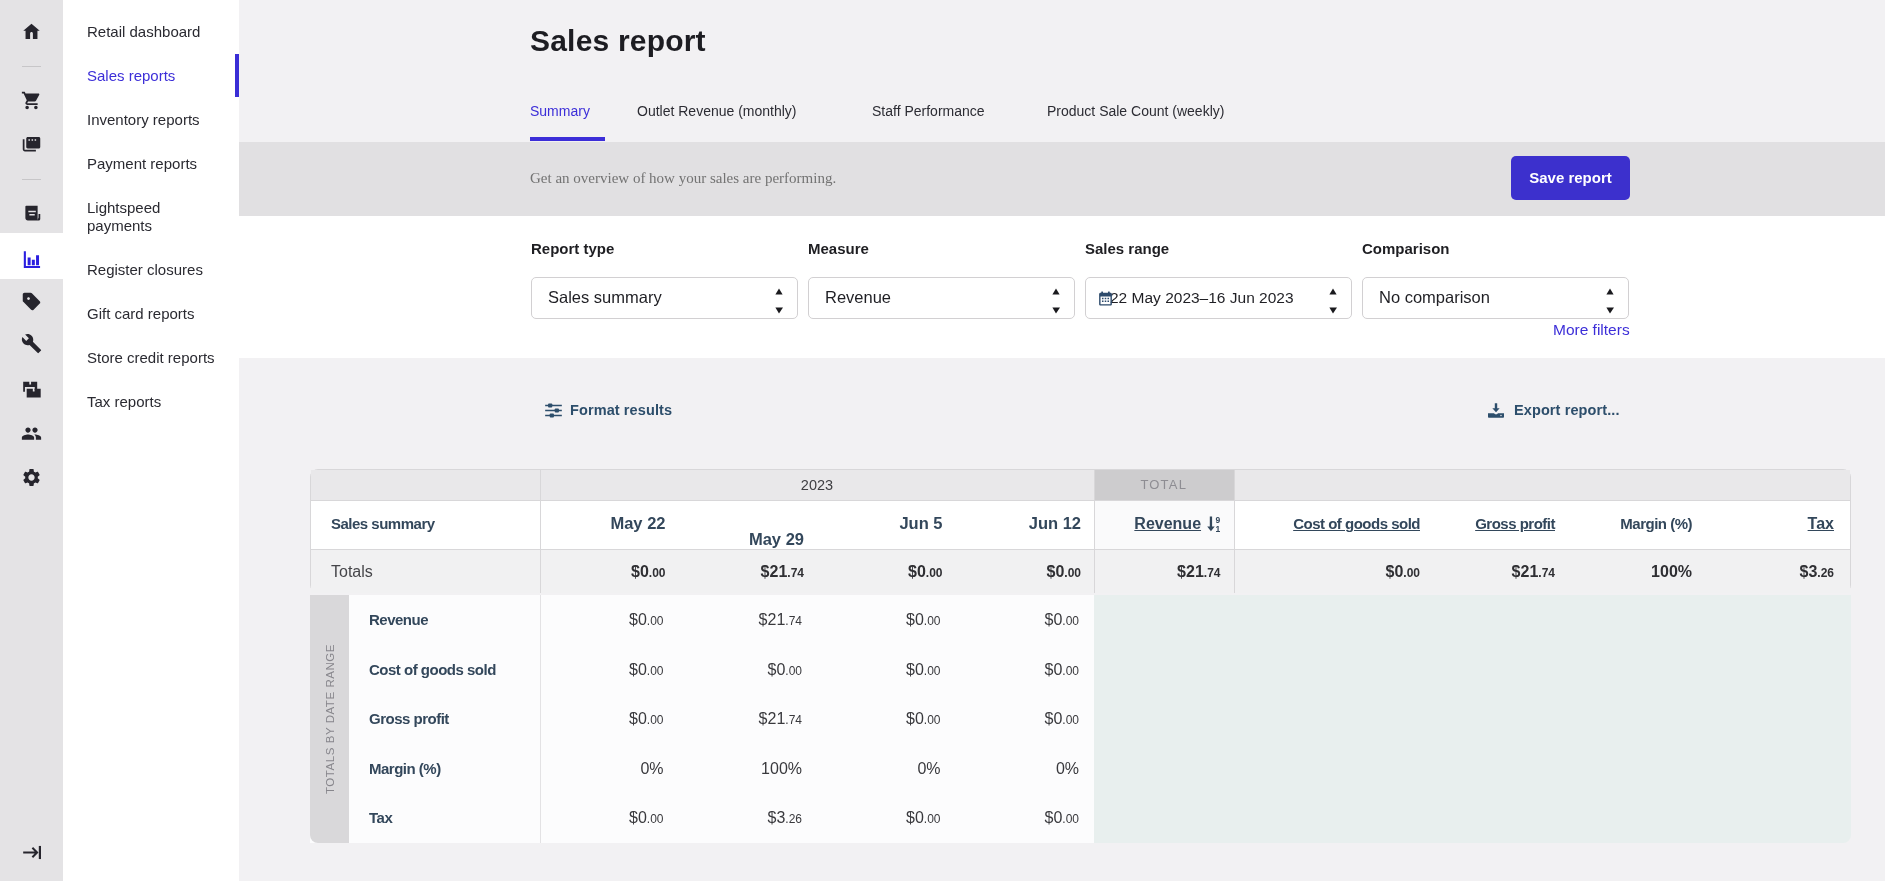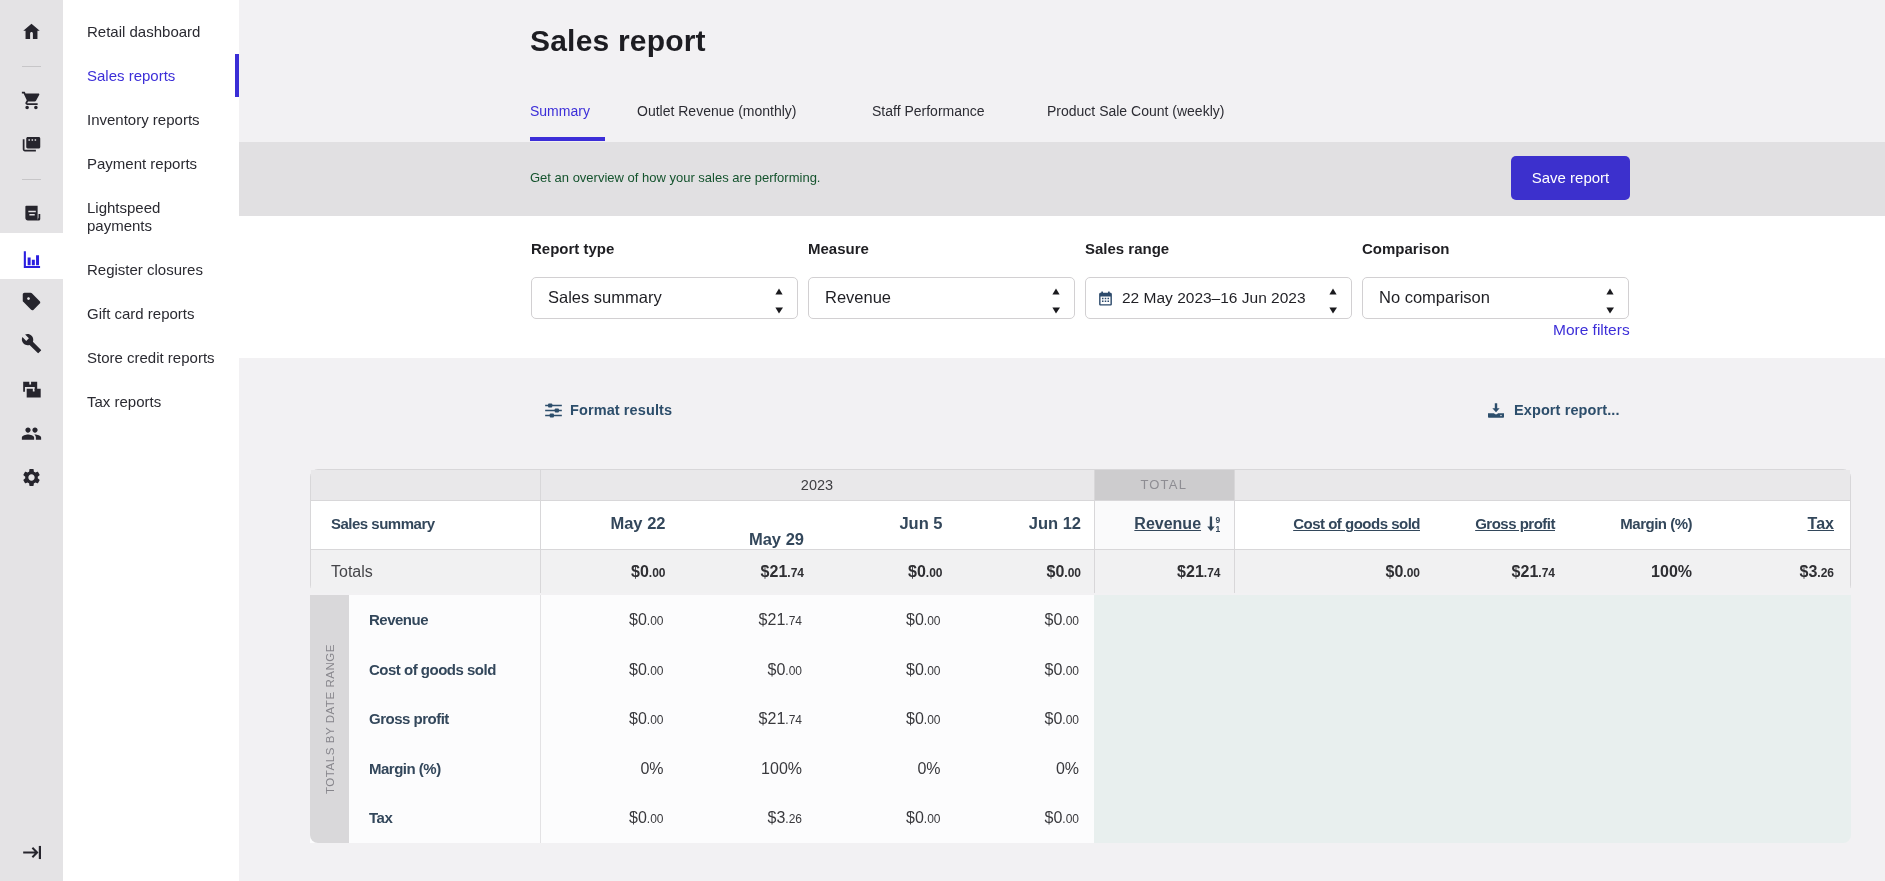--- a/index.html
+++ b/index.html
@@ -20,22 +20,22 @@
 #menu .bar { position:absolute; right:0; top:54px; width:4px; height:43px; background:#3a2ed6; }
 
 
 #title { position:absolute; left:530px; top:24px; font-size:30px; font-weight:bold; color:#1d1d22; letter-spacing:0.2px; }
 .tab { position:absolute; top:103px; font-size:14px; color:#2c2c33; }
 .tab.active { color:#3c2ed8; }
 #tab-underline { position:absolute; left:530px; top:137px; width:75px; height:4px; background:#3c2ed8; }
 
 
 #banner { position:absolute; left:239px; top:142px; width:1646px; height:74px; background:#e1e0e2; }
-#banner .msg { position:absolute; left:291px; top:28px; font-size:13px; color:#14532d; }
-#banner .btn { position:absolute; left:1272px; top:14px; width:119px; height:44px; background:#3c30cd; border-radius:5px; color:#fff; font-size:15px; font-weight:normal; text-align:center; line-height:44px; }
+#banner .msg { position:absolute; left:291px; top:28px; font-size:15px; color:#737373;font-family:Liberation Serif, serif; }
+#banner .btn { position:absolute; left:1272px; top:14px; width:119px; height:44px; background:#3c30cd; border-radius:5px; color:#fff; font-size:15px; font-weight:bold; text-align:center; line-height:44px; }
 
 
 #filters { position:absolute; left:239px; top:216px; width:1646px; height:142px; background:#ffffff; }
 .fgroup { position:absolute; top:24px; width:267px; }
 .fgroup .flabel { font-size:15px; font-weight:bold; color:#1e1e22; margin-bottom:20px; }
 .fbox { position:relative; width:267px; height:42px; border:1px solid #d2d0d2; border-radius:5px; background:#fff; font-size:16.5px; color:#1f1f24; line-height:39px; padding-left:16px; }
 .fbox .spin { position:absolute; right:14px; top:10px; width:8px; height:26px; }
 #morefilters { position:absolute; left:1314px; top:105px; font-size:15.5px; color:#3c2ed8; }
 
 
@@ -154,21 +154,21 @@
     <div class="flabel">Measure</div>
     <div class="fbox">Revenue
       <svg class="spin" viewBox="0 0 8 26">
           <path d="M4 0.5 7.6 6.5H0.4z" fill="#1a1a1e"></path>
           <path d="M4 25.5 0.4 19.5h7.6z" fill="#1a1a1e"></path>
         </svg>
     </div>
   </div>
   <div class="fgroup" style="left:846px">
     <div class="flabel">Sales range</div>
-    <div class="fbox" style="padding-left:36px">
+    <div class="fbox" style="padding-left:24px">
       <svg style="position:absolute;left:11px;top:12px;width:17px;height:17px" viewBox="0 0 24 24" fill="#2d4a6b">
           <path d="M19 4h-1V2.6c0-.33-.27-.6-.6-.6h-1.3c-.33 0-.6.27-.6.6V4H8.5V2.6c0-.33-.27-.6-.6-.6H6.6c-.33 0-.6.27-.6.6V4H5c-1.1 0-2 .9-2 2v14c0 1.1.9 2 2 2h14c1.1 0 2-.9 2-2V6c0-1.1-.9-2-2-2zm0 16H5V9h14v11zM7 11h2.2v2.2H7V11zm3.9 0h2.2v2.2h-2.2V11zm3.9 0H17v2.2h-2.2V11zM7 14.9h2.2v2.2H7v-2.2zm3.9 0h2.2v2.2h-2.2v-2.2zm3.9 0H17v2.2h-2.2v-2.2z"></path>
         </svg>
       <span style="font-size:15.5px">22 May 2023–16 Jun 2023</span>
       <svg class="spin" viewBox="0 0 8 26">
           <path d="M4 0.5 7.6 6.5H0.4z" fill="#1a1a1e"></path>
           <path d="M4 25.5 0.4 19.5h7.6z" fill="#1a1a1e"></path>
         </svg>
     </div>
   </div>

